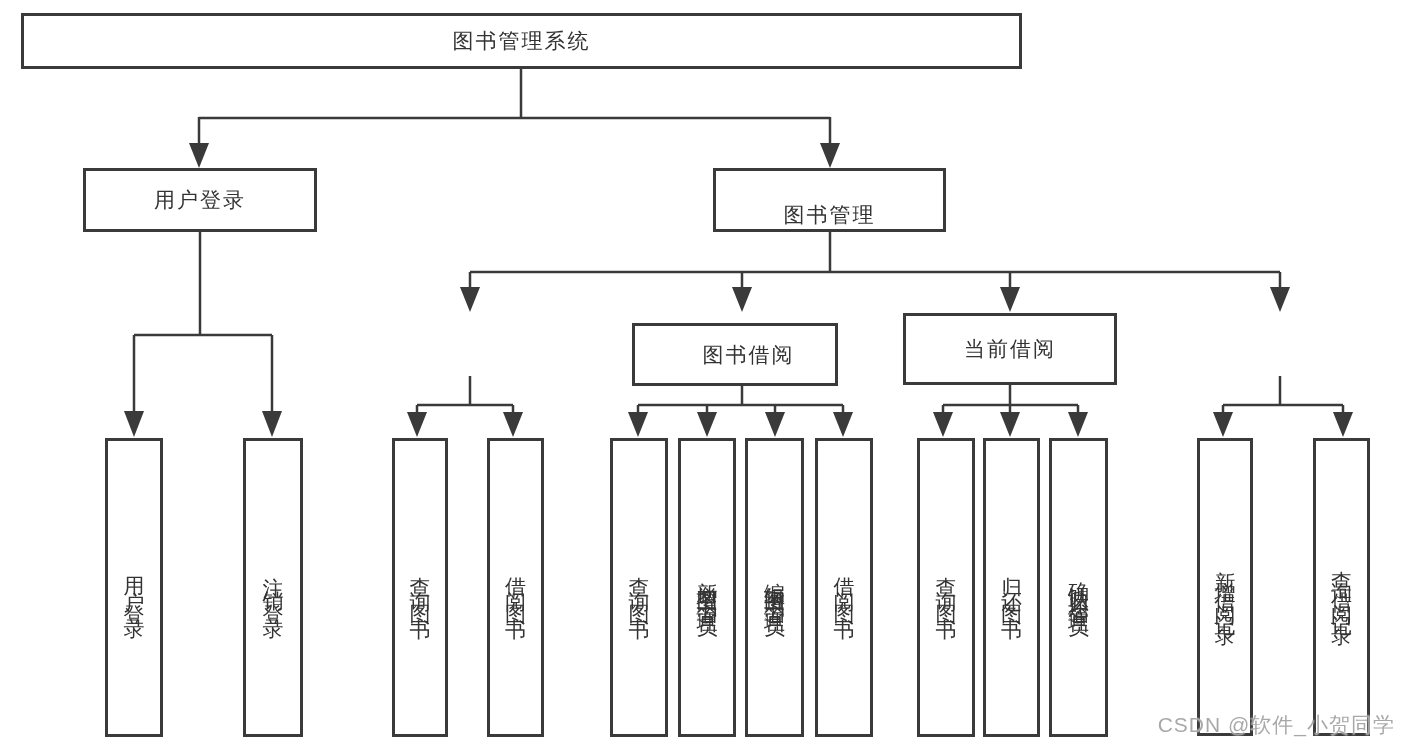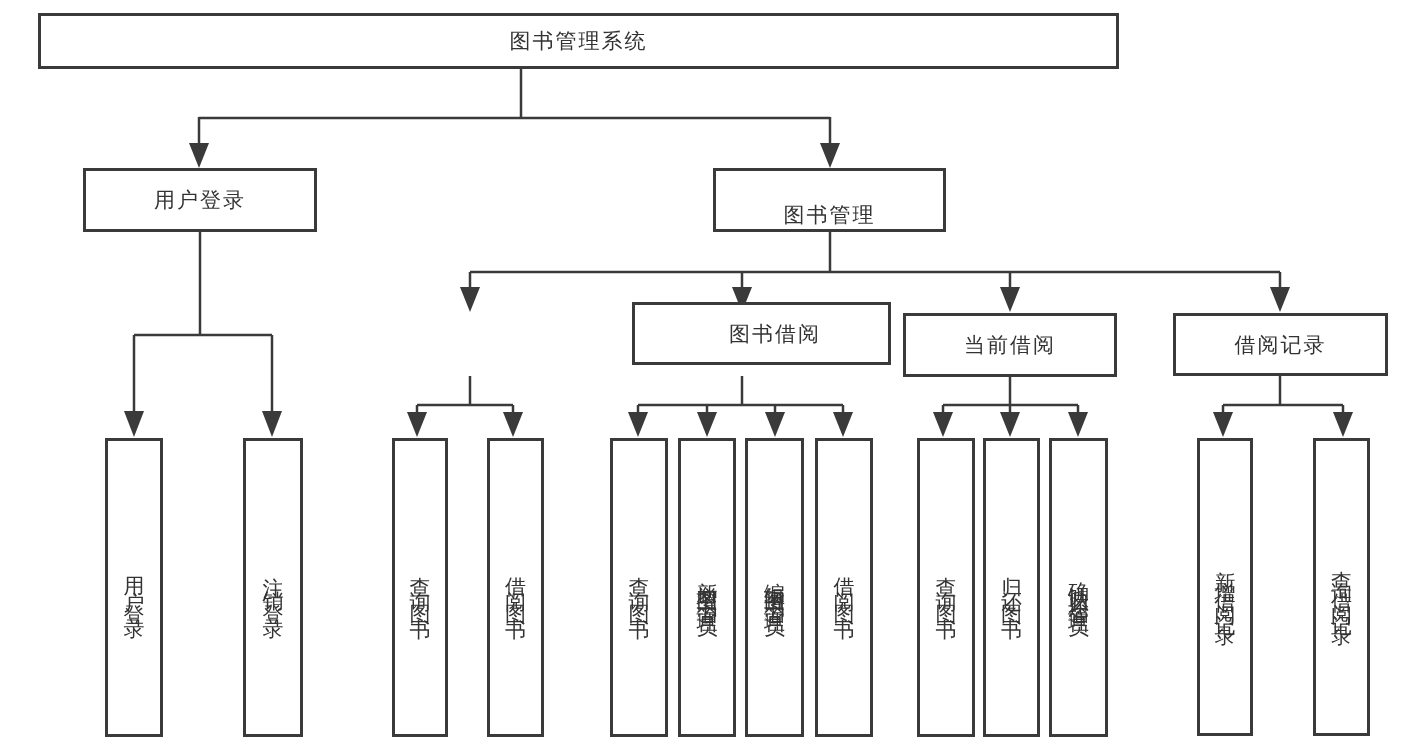--- a/index.html
+++ b/index.html
@@ -25,26 +25,26 @@
   }
   .vnode span{
     writing-mode:vertical-rl;
     text-orientation:mixed;
     white-space:nowrap;
     letter-spacing:14px;
   }
   .vnode span.len6{letter-spacing:11px;}
   .vnode span.len9{letter-spacing:5px;}
   
-  .n-root{left:38px;top:13px;width:1081px;height:56px;font-family:Liberation Mono, monospace;}
+  .n-root{left:21px;top:13px;width:1001px;height:56px;font-family:Liberation Mono, monospace;}
   .n-userlogin{left:83px;top:168px;width:234px;height:64px;}
   .n-bookmgmt{left:713px;top:168px;width:233px;height:64px;align-items:flex-end;}
   .n-newbook{left:363px;top:313px;width:214px;height:63px;}
-  .n-bookborrow{left:632px;top:302px;width:259px;height:63px;padding-left:27px;}
-  .n-currentborrow{left:903px;top:313px;width:214px;height:64px;}
+  .n-bookborrow{left:632px;top:323px;width:206px;height:63px;padding-left:27px;}
+  .n-currentborrow{left:903px;top:313px;width:214px;height:72px;}
   .n-records{left:1173px;top:313px;width:215px;height:63px;}
   .n-l1{left:105px;top:438px;width:58px;height:299px;}
   .n-l2{left:243px;top:438px;width:60px;height:299px;}
   .n-a1{left:392px;top:438px;width:56px;height:299px;}
   .n-a2{left:487px;top:438px;width:57px;height:299px;}
   .n-b1{left:610px;top:438px;width:58px;height:299px;}
   .n-b2{left:678px;top:438px;width:58px;height:299px;}
   .n-b3{left:745px;top:438px;width:59px;height:299px;}
   .n-b4{left:815px;top:438px;width:58px;height:299px;}
   .n-c1{left:917px;top:438px;width:58px;height:299px;}
@@ -144,23 +144,20 @@
   <div class="node n-bookmgmt">
     <span>图书管理</span>
   </div>
 
   <div class="node n-bookborrow">
     <span>图书借阅</span>
   </div>
   <div class="node n-currentborrow">
     <span>当前借阅</span>
   </div>
-  <div class="node n-records">
-    <span>借阅记录</span>
-  </div>
 
   <div class="node vnode n-l1">
     <span>用户登录</span>
   </div>
   <div class="node vnode n-l2">
     <span>注销登录</span>
   </div>
 
   <div class="node vnode n-a1">
     <span>查询图书</span>
@@ -192,13 +189,14 @@
     <span class="len9">确认归还（管理员）</span>
   </div>
 
   <div class="node vnode n-d1">
     <span class="len6">新增借阅记录</span>
   </div>
   <div class="node vnode n-d2">
     <span class="len6">查询借阅记录</span>
   </div>
 
+  <div class="watermark">CSDN @软件_小贺同学</div>
 </div>
 
 </body></html>

